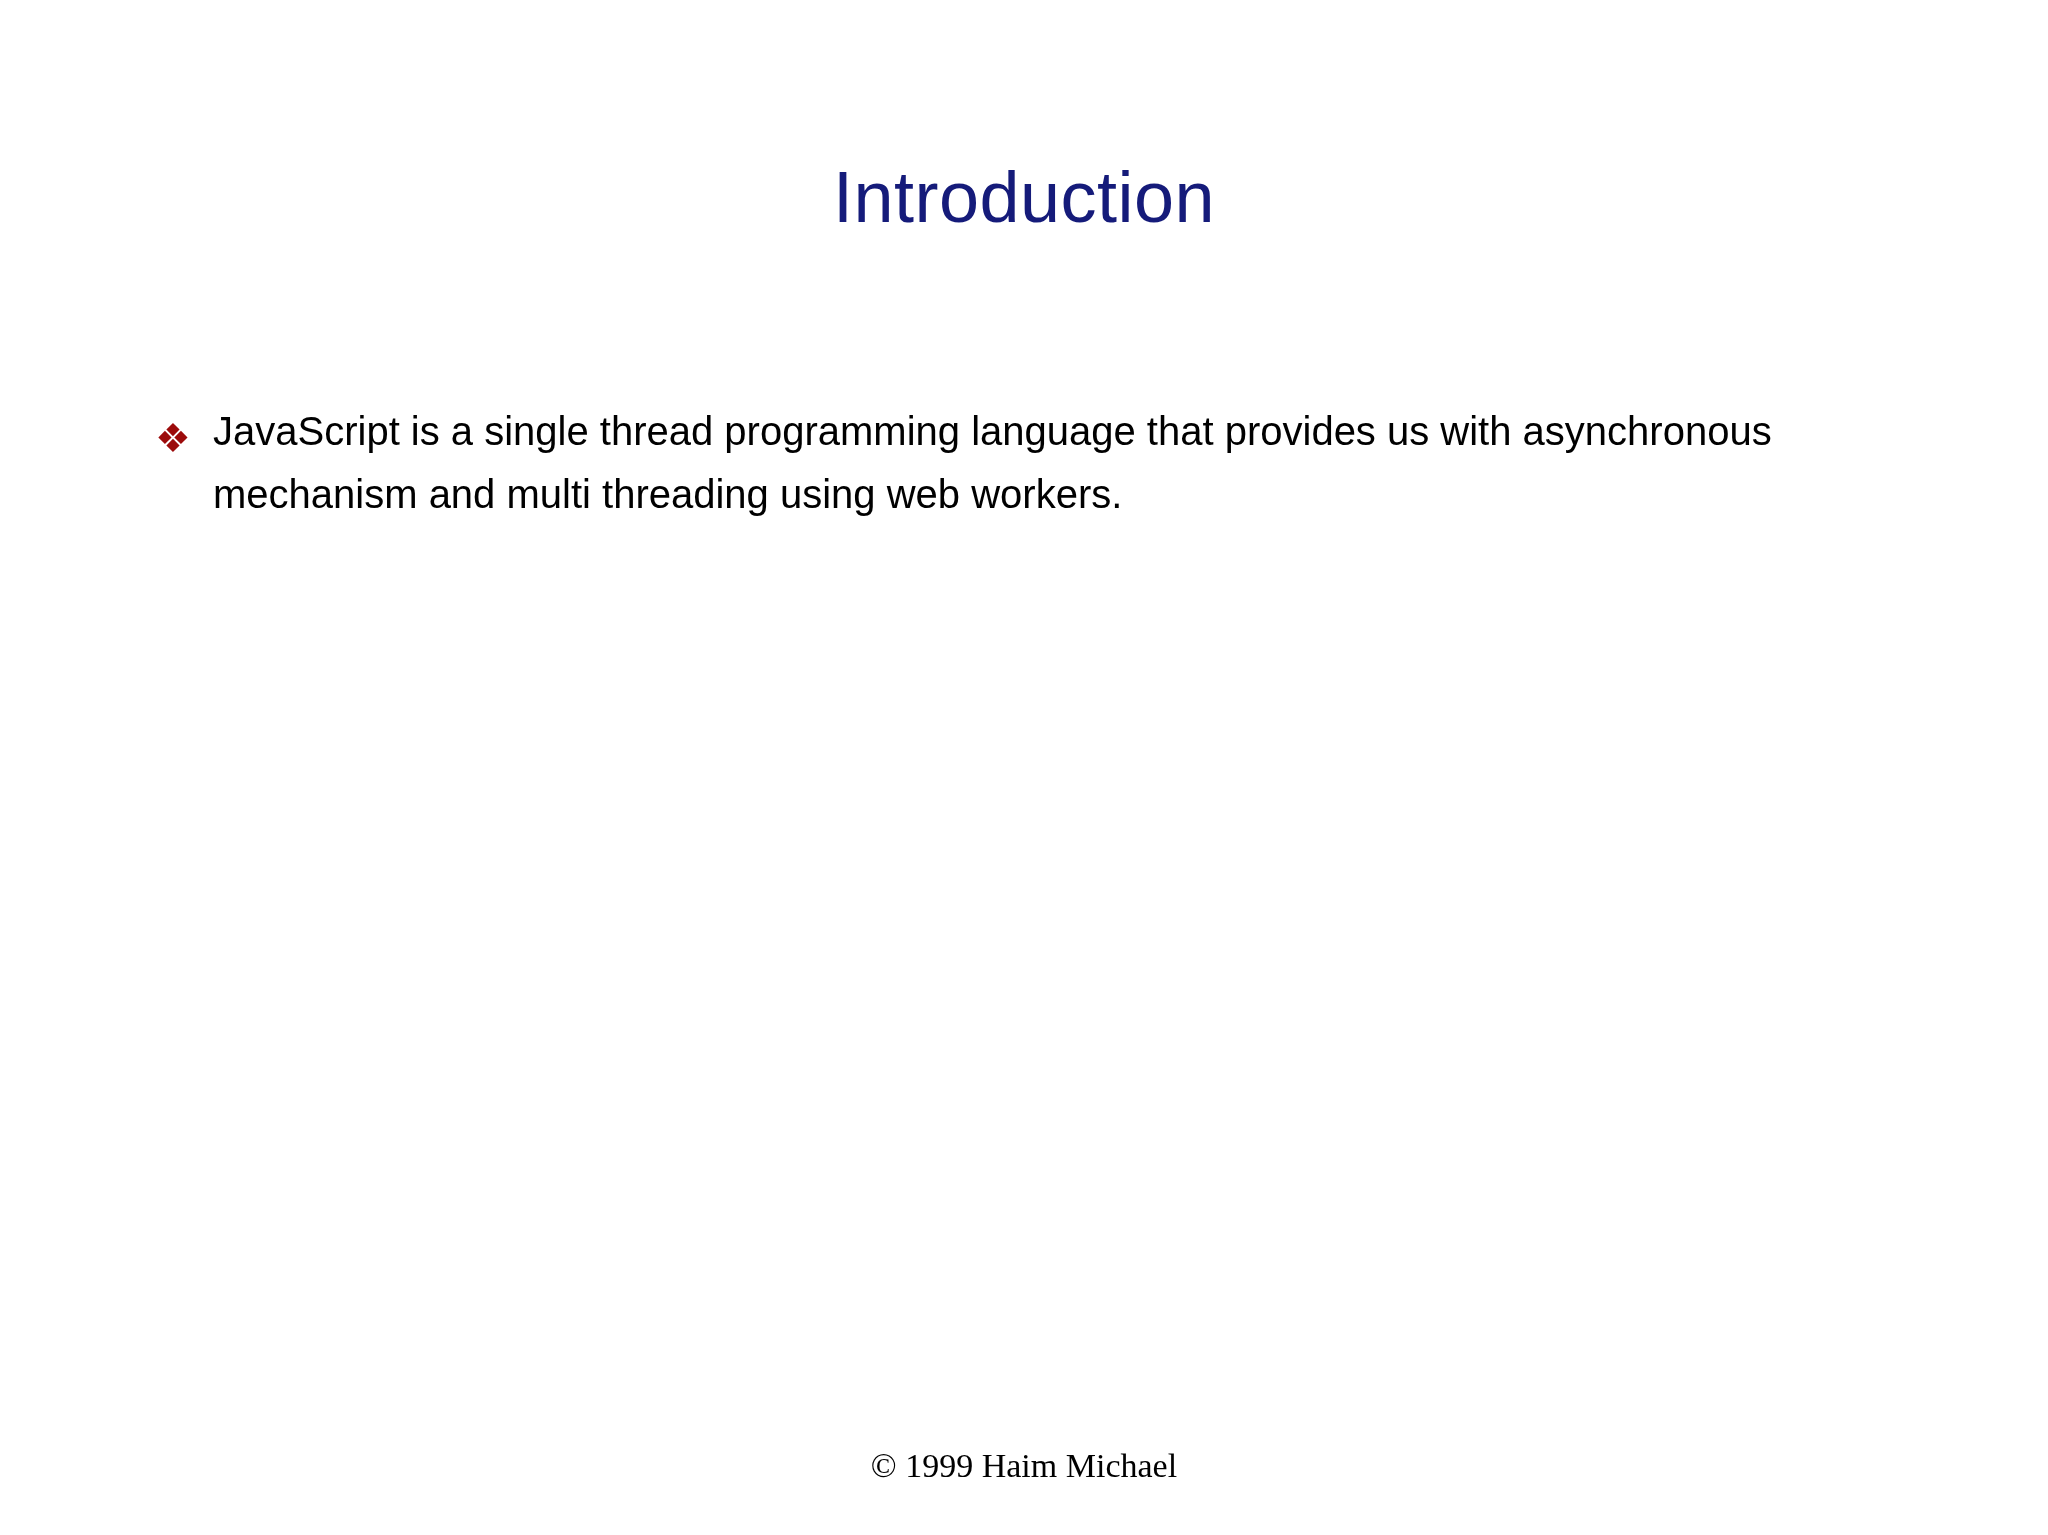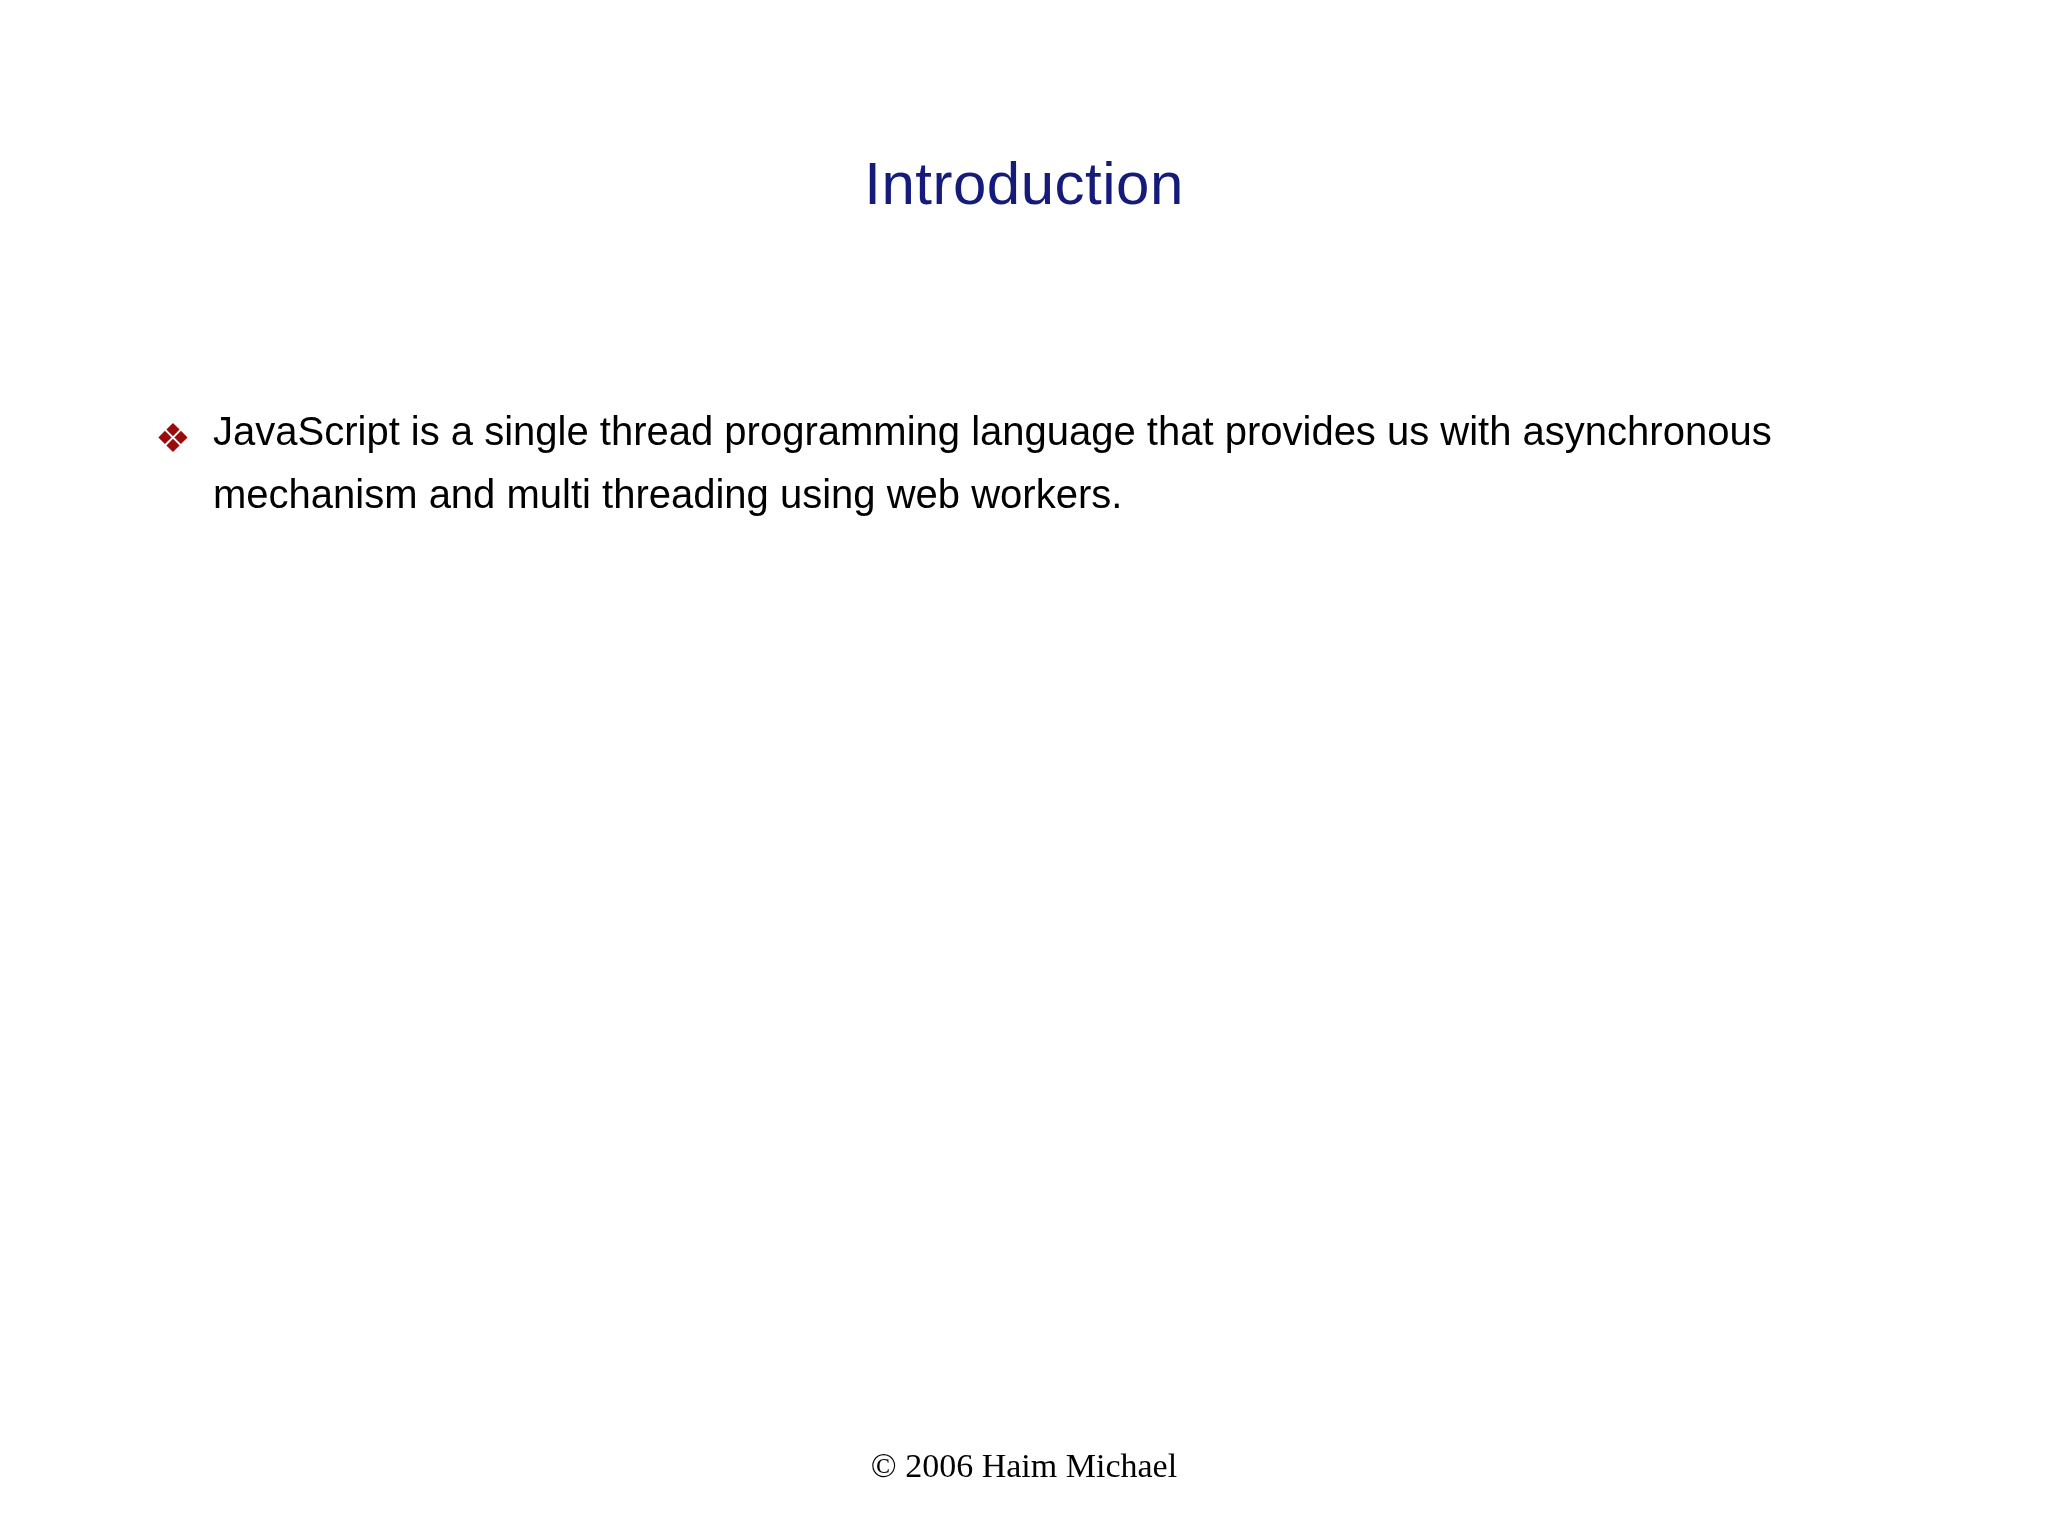--- a/index.html
+++ b/index.html
@@ -22,21 +22,21 @@
   }
 
   .slide-title {
     position: absolute;
     top: 112px;
     left: 0;
     width: 100%;
     text-align: center;
     color: #151b7a;
     font-family: "Liberation Sans", sans-serif;
-    font-size: 60px;
+    font-size: 72px;
     font-weight: normal;
     line-height: 1.05;
     letter-spacing: 0.5px;
   }
 
   .bullet-list {
     position: absolute;
     top: 400px;
     left: 155px;
     width: 1740px;
@@ -85,15 +85,15 @@
 
   <h1 class="slide-title">Introduction</h1>
 
   <div class="bullet-list">
     <div class="bullet-row">
       <span class="bullet-marker">❖</span>
       <span class="bullet-text">JavaScript is a single thread programming language that provides us with asynchronous mechanism and multi threading using web workers.</span>
     </div>
   </div>
 
-  <div class="footer">© 2006 Haim Michael</div>
+  <div class="footer">© 1999 Haim Michael</div>
 
 </div>
 
 </body></html>

